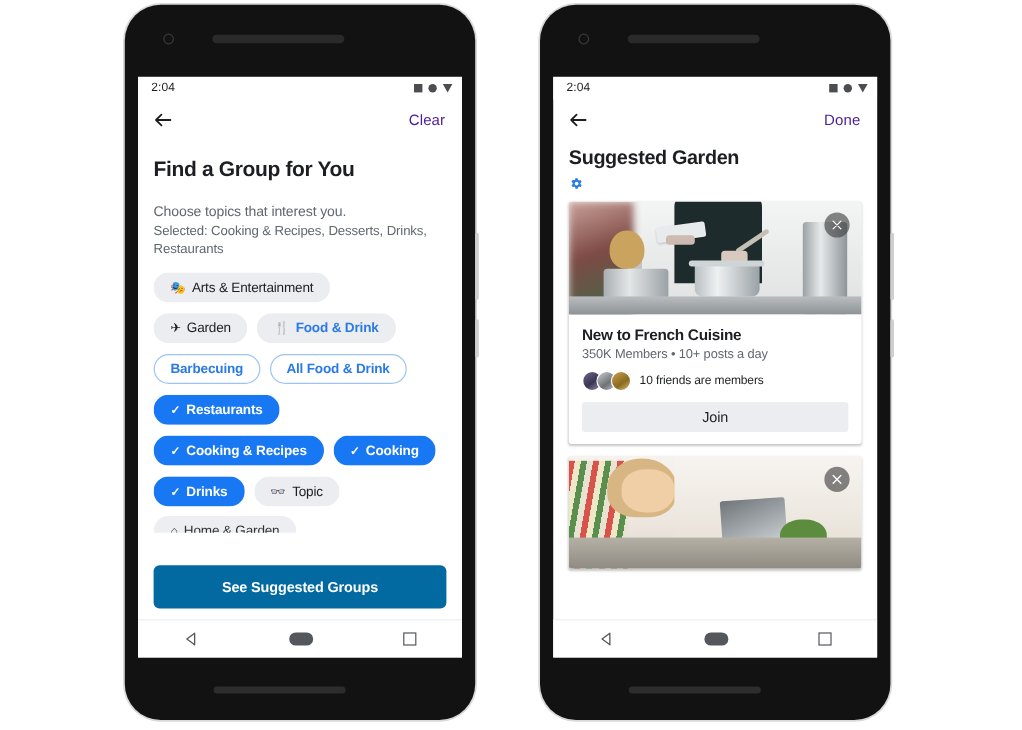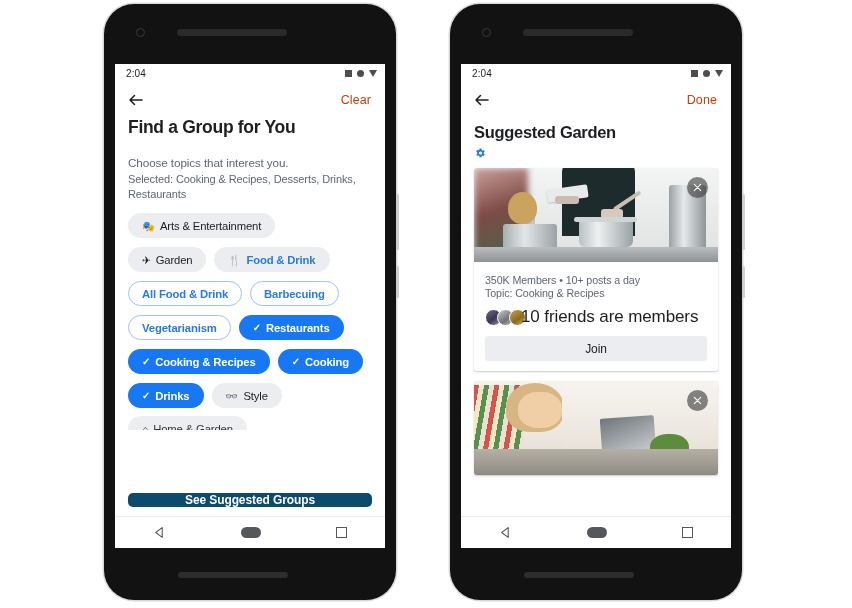--- a/index.html
+++ b/index.html
@@ -61,28 +61,28 @@
   .ic-ci  { width: 7px; height: 7px; background: #4b4d50; border-radius: 50%; }
   .ic-tri { width: 0; height: 0; border-left: 4.5px solid transparent;
             border-right: 4.5px solid transparent; border-top: 7px solid #4b4d50; }
 
   .appbar {
     height: 34px; display: flex; align-items: center;
     justify-content: space-between; padding: 0 14px 0 12px;
   }
   .back-arrow { width: 18px; height: 18px; display: block; cursor: pointer; }
   .appbar-action {
-    font-size: 12.5px; color: #c2410c; cursor: pointer; letter-spacing: .1px;
+    font-size: 12.5px; color: #4c1d95; cursor: pointer; letter-spacing: .1px;
   }
 
   .content { padding: 0 13px; }
 
   .page-title {
     font-size: 17.5px; font-weight: bold; color: #1c1e21;
-    letter-spacing: -.3px; margin-top: 0;
+    letter-spacing: -.3px; margin-top: 14px;
   }
   .page-sub {
     font-size: 11.7px; color: #606770; margin-top: 18px; letter-spacing: -.1px;
   }
   .page-selected {
     font-size: 11px; color: #606770; margin-top: 3px;
     line-height: 1.33; letter-spacing: -.1px;
   }
 
   
@@ -107,21 +107,21 @@
   .chip-cut .chip { opacity: .92; }
 
   
   .cta-wrap {
     position: absolute; left: 0; right: 0; bottom: 32px;
     background: #ffffff; padding: 8px 13px 9px;
     border-top: 1px solid #ffffff;
   }
   .cta-btn {
     display: flex; align-items: center; justify-content: center;
-    height: 14px; border-radius: 5px; background: #0c4a6e;
+    height: 36px; border-radius: 5px; background: #0369a1;
     color: #ffffff; font-size: 12px; font-weight: bold; cursor: pointer;
     letter-spacing: -.1px;
   }
 
   
   .navbar {
     position: absolute; left: 0; right: 0; bottom: 0; height: 32px;
     background: #ffffff; border-top: 1px solid #eceef0;
     display: flex; align-items: center; justify-content: space-around;
   }
@@ -172,21 +172,21 @@
   .friends-row { display: flex; align-items: center; margin-top: 8px; }
   .avatars { display: flex; }
   .av {
     width: 17px; height: 17px; border-radius: 50%;
     border: 1.5px solid #ffffff; margin-right: -5px; overflow: hidden;
   }
   .av1 { background: linear-gradient(145deg,#6d6a8c 0%,#3b3554 55%,#9a93a8 100%); }
   .av2 { background: linear-gradient(145deg,#c9cdd2 0%,#6f7277 60%,#b9bec3 100%); }
   .av3 { background: linear-gradient(145deg,#c8a24a 0%,#8a6a22 60%,#d8bb6b 100%); }
   .friends-text {
-    font-size: 17px; color: #1c1e21; letter-spacing: -.1px;
+    font-size: 10px; color: #1c1e21; margin-left: 12px; letter-spacing: -.1px;
   }
 
   .join-btn {
     margin-top: 9px; height: 25px; border-radius: 3px;
     background: #ebedf0; color: #1c1e21;
     display: flex; align-items: center; justify-content: center;
     font-size: 12px; cursor: pointer; letter-spacing: -.1px;
   }
 
   
@@ -240,30 +240,27 @@
                 <span class="gl">✈</span>
                 <span>Garden</span>
               </span>
               <span class="chip grey-blue">
                 <span class="gl">🍴</span>
                 <span>Food &amp; Drink</span>
               </span>
             </div>
             <div class="chip-row">
               <span class="chip outline">
+                <span>Barbecuing</span>
+              </span>
+              <span class="chip outline">
                 <span>All Food &amp; Drink</span>
               </span>
-              <span class="chip outline">
-                <span>Barbecuing</span>
-              </span>
-            </div>
-            <div class="chip-row">
-              <span class="chip outline">
-                <span>Vegetarianism</span>
-              </span>
+            </div>
+            <div class="chip-row">
               <span class="chip solid">
                 <span class="tick">✓</span>
                 <span>Restaurants</span>
               </span>
             </div>
             <div class="chip-row">
               <span class="chip solid">
                 <span class="tick">✓</span>
                 <span>Cooking &amp; Recipes</span>
               </span>
@@ -272,21 +269,21 @@
                 <span>Cooking</span>
               </span>
             </div>
             <div class="chip-row">
               <span class="chip solid">
                 <span class="tick">✓</span>
                 <span>Drinks</span>
               </span>
               <span class="chip grey">
                 <span class="gl">👓</span>
-                <span>Style</span>
+                <span>Topic</span>
               </span>
             </div>
           </div>
         <div class="chip-cut" id="chip-cut"><span class="chip grey">
               <span class="gl">⌂</span>
               <span>Home &amp; Garden</span>
             </span></div>
       </div>
 
       <div class="cta-wrap">
@@ -359,22 +356,22 @@
               <div class="sc" style="left:14%;top:26%;width:12%;height:34%;background:#caa35f;border-radius:50% 50% 45% 45%;"></div>
               <div class="sc" style="left:12%;top:60%;width:22%;height:26%;background:linear-gradient(90deg,#a8aeb1,#e3e6e7 40%,#9ba2a5);border-radius:3px;"></div>
               <div class="sc" style="left:0;top:84%;width:100%;height:16%;background:linear-gradient(180deg,#b9bdbf,#8e9395);"></div>
               <div class="photo-x">
                 <svg viewBox="0 0 24 24">
                   <path d="M5 5l14 14M19 5L5 19" fill="none" stroke="#ffffff" stroke-width="2.4" stroke-linecap="round"></path>
                 </svg>
               </div>
             </div>
             <div class="gbody">
+              <div class="gname">New to French Cuisine</div>
               <div class="gmeta">350K Members • 10+ posts a day</div>
-              <div class="gtopic">Topic: Cooking &amp; Recipes</div>
               <div class="friends-row">
                 <span class="avatars">
                   <span class="av av1"></span>
                   <span class="av av2"></span>
                   <span class="av av3"></span>
                 </span>
                 <span class="friends-text">10 friends are members</span>
               </div>
               <div class="join-btn">Join</div>
             </div>

